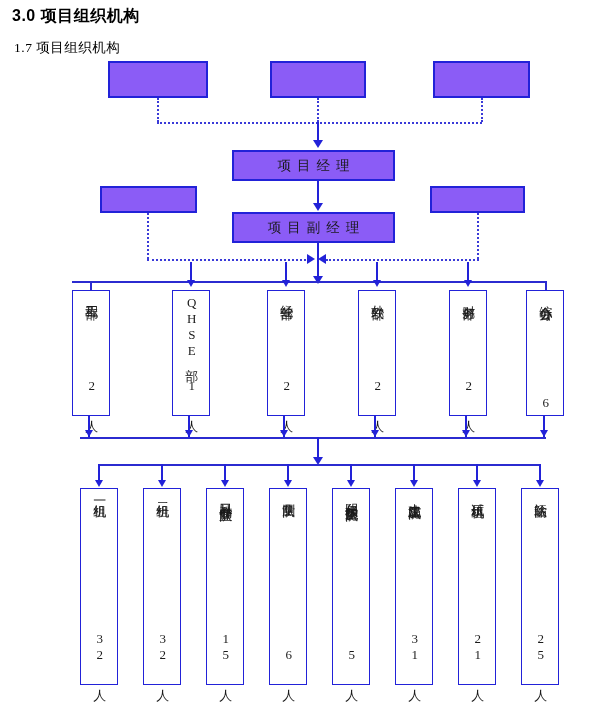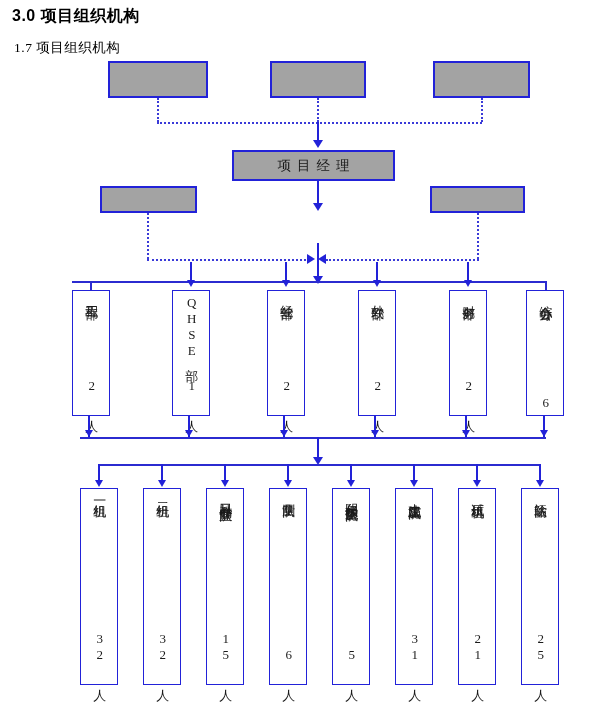--- a/index.html
+++ b/index.html
@@ -27,21 +27,21 @@
   }
   .footer-text{
     position:absolute;left:60px;top:706px;
     font-size:12px;color:#1a1a1a;white-space:nowrap;
   }
 
   
   .box{
     position:absolute;
     border:2px solid #2222d8;
-    background:#a3a3a3;
+    background:#8b5cf6;
     box-sizing:border-box;
   }
   .box-label{
     position:absolute;left:0;right:0;top:0;bottom:0;
     display:flex;align-items:center;justify-content:center;
     font-size:13.5px;letter-spacing:6px;text-indent:6px;
     color:#1a1a1a;white-space:nowrap;
   }
 
   
@@ -149,20 +149,23 @@
   <div class="ln-v" style="left:317px;top:181px;height:24px;"></div>
   <div class="arr-down" style="left:313px;top:203px;"></div>
 
   <div class="box" style="left:100px;top:186px;width:97px;height:27px;">
     <div class="box-label"></div>
   </div>
   <div class="box" style="left:430px;top:186px;width:95px;height:27px;">
     <div class="box-label"></div>
   </div>
 
+  <div class="box" style="left:232px;top:212px;width:163px;height:31px;">
+    <div class="box-label">项目副经理</div>
+  </div>
 
   <div class="dot-v" style="left:147px;top:213px;height:46px;"></div>
   <div class="dot-h" style="left:147px;top:259px;width:163px;"></div>
   <div class="arr-right" style="left:307px;top:254px;"></div>
 
   <div class="dot-v" style="left:477px;top:213px;height:46px;"></div>
   <div class="dot-h" style="left:326px;top:259px;width:153px;"></div>
   <div class="arr-left" style="left:318px;top:254px;"></div>
 
   <div class="ln-v" style="left:317px;top:243px;height:37px;"></div>

